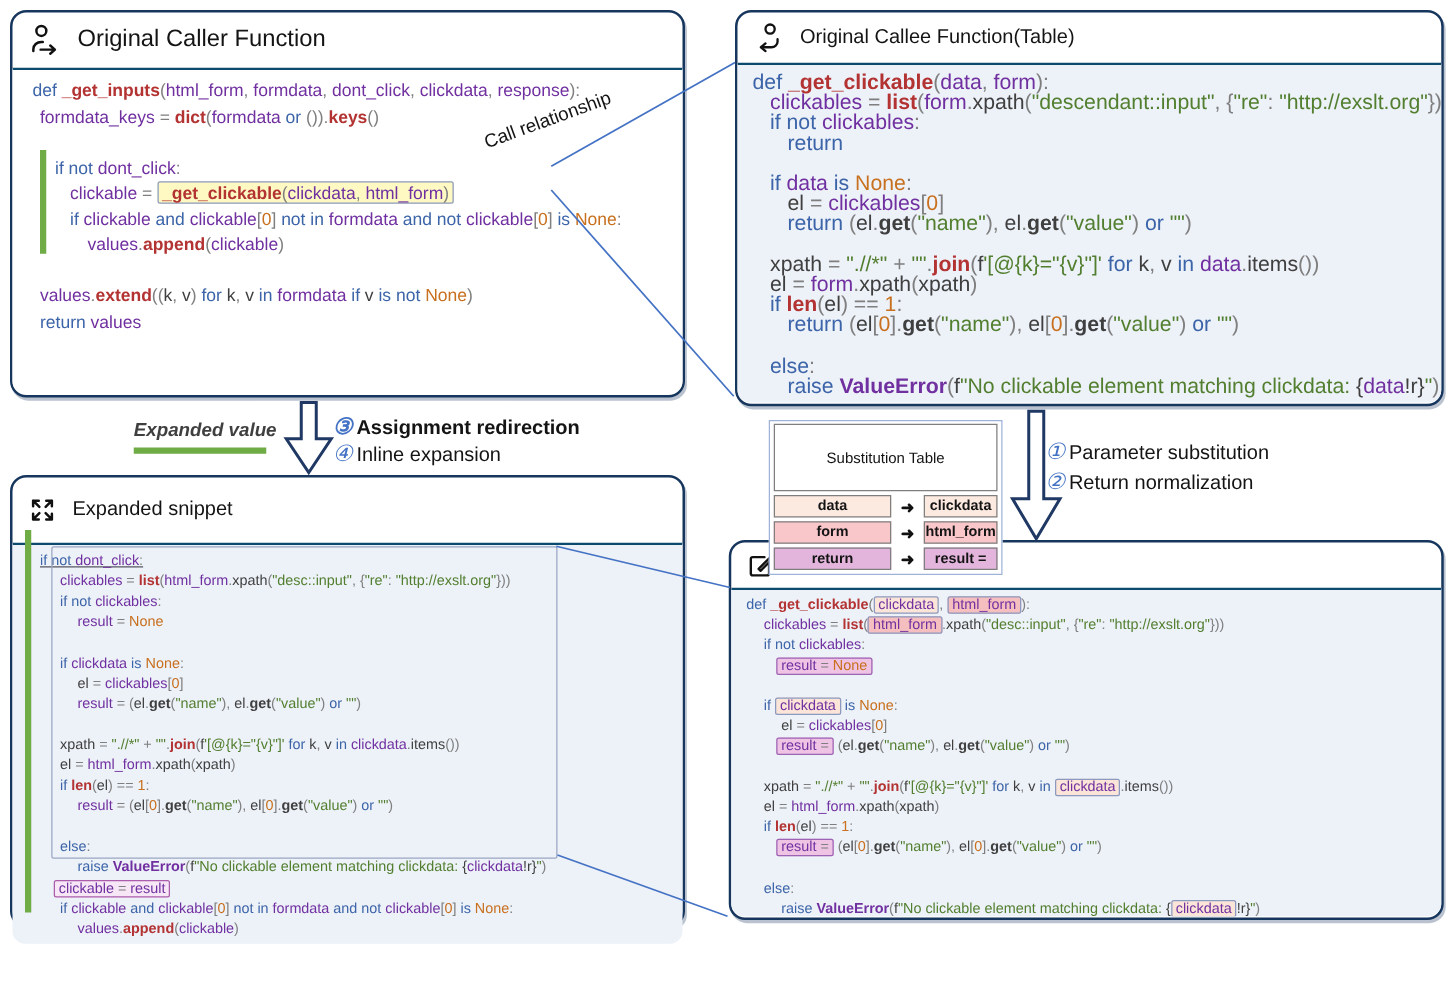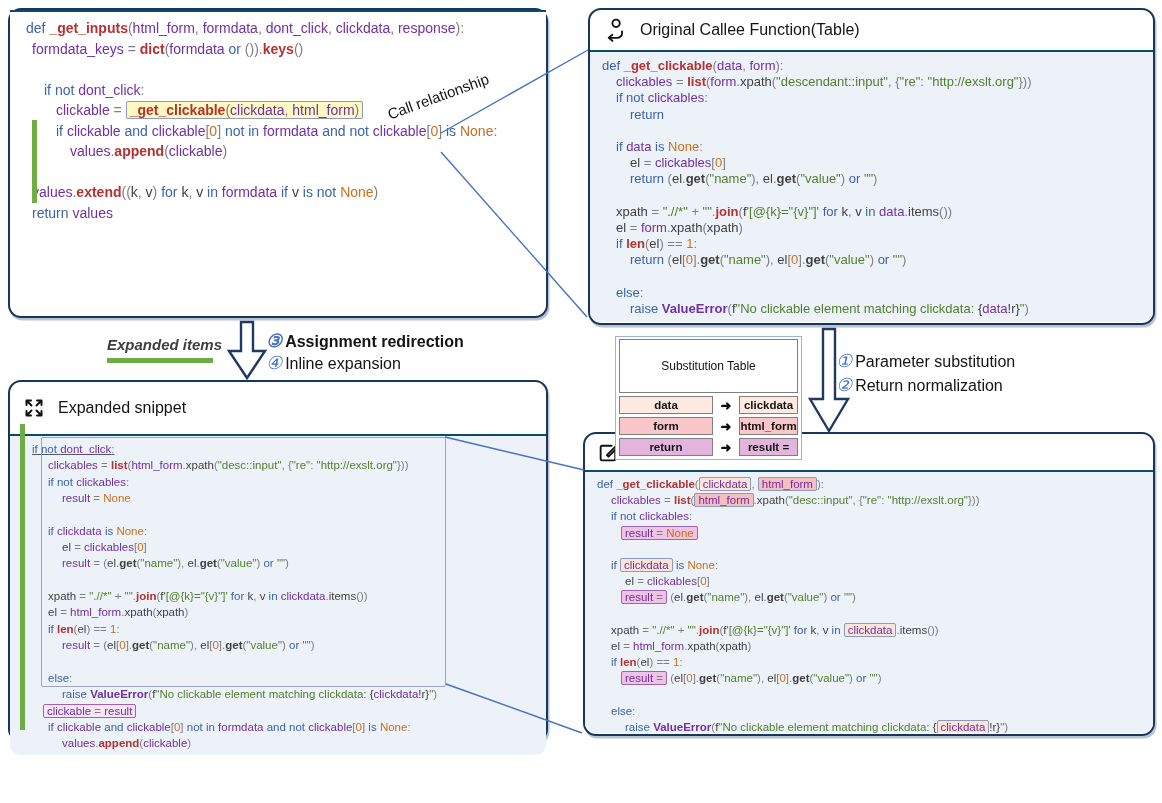--- a/index.html
+++ b/index.html
@@ -31,21 +31,21 @@
   .box-mauve{background:#EFC3E4;border-color:#9C64B4;}
   .box-purple{background:#F6E6F6;border-color:#AB5DAB;}
   
   #panel-caller{left:8px;top:8px;width:540px;height:310px;}
   #panel-caller .panel-header{height:44px;}
   #panel-caller .panel-title{font-size:19px;}
   #panel-caller .panel-code{height:261px;background:#fff;font-size:14px;line-height:20.5px;padding:6px 4px 0 16px;}
   #panel-callee{left:588px;top:8px;width:567px;height:317px;}
   #panel-callee .panel-header{height:40px;}
   #panel-callee .panel-title{font-size:16px;}
-  #panel-callee .panel-code{height:272px;background:#EDF1F8;font-size:13px;line-height:16.2px;padding:6px 4px 14px 12px;}
+  #panel-callee .panel-code{height:272px;background:#EDF1F8;font-size:17px;line-height:16.2px;padding:6px 4px 14px 12px;}
   #panel-expanded{left:8px;top:380px;width:540px;height:362px;}
   #panel-expanded .panel-header{height:52px;}
   #panel-expanded .panel-title{font-size:16px;}
   #panel-expanded .panel-code{height:321px;background:#EDF1F8;font-size:11.5px;line-height:16.35px;padding:5px 4px 0 22px;}
   #panel-adapted{left:583px;top:432px;width:572px;height:304px;}
   #panel-adapted .panel-header{height:36px;}
   #panel-adapted .panel-title{font-size:16px;}
   #panel-adapted .panel-code{height:263px;background:#EDF1F8;font-size:11.5px;line-height:16.2px;padding:4px 4px 0 12px;}
   
   .green-bar{position:absolute;background:#6FAC46;}
@@ -73,20 +73,28 @@
                   transform:rotate(-20deg);transform-origin:left center;white-space:nowrap;z-index:6;}
   #overlay{position:absolute;left:0;top:0;width:1162px;height:803px;pointer-events:none;z-index:5;}
   .hicon{flex:0 0 auto;display:block;}
 </style>
 </head>
 <body>
 
 <div id="stage">
 
   <div class="panel" id="panel-caller">
+    <div class="panel-header">
+      <svg class="hicon" width="28" height="28" viewBox="0 0 24 24" fill="none" stroke="#111" stroke-width="1.7" stroke-linecap="round" stroke-linejoin="round">
+        <circle cx="9.5" cy="5.8" r="3.4"></circle>
+        <path d="M4 19.5 v-1.2 a5.5 5 0 0 1 5.5 -5 h1"></path>
+        <path d="M9 18.6 h9.5 M15.6 15.8 l3.2 2.8 l-3.2 2.8"></path>
+      </svg>
+      <span class="panel-title">Original Caller Function</span>
+    </div>
     <div class="panel-code"><div class="code-line"><span class="tok-k">def </span><span class="tok-f">_get_inputs</span><span class="tok-o">(</span><span class="tok-v">html_form</span><span class="tok-o">, </span><span class="tok-v">formdata</span><span class="tok-o">, </span><span class="tok-v">dont_click</span><span class="tok-o">, </span><span class="tok-v">clickdata</span><span class="tok-o">, </span><span class="tok-v">response</span><span class="tok-o">):</span></div><div class="code-line" style="padding-left: 6px;"><span class="tok-v">formdata_keys</span><span class="tok-o"> = </span><span class="tok-f">dict</span><span class="tok-o">(</span><span class="tok-v">formdata</span><span class="tok-k"> or </span><span class="tok-o">()).</span><span class="tok-f">keys</span><span class="tok-o">()</span></div><div class="code-line">&nbsp;</div><div class="code-line" style="padding-left: 18px;"><span class="tok-k">if not </span><span class="tok-v">dont_click</span><span class="tok-o">:</span></div><div class="code-line" style="padding-left: 30px;"><span class="tok-v">clickable</span><span class="tok-o"> = </span><span class="box box-call"><span class="tok-f">_get_clickable</span><span class="tok-o">(</span><span class="tok-v">clickdata</span><span class="tok-o">, </span><span class="tok-v">html_form</span><span class="tok-o">)</span></span></div><div class="code-line" style="padding-left: 30px;"><span class="tok-k">if </span><span class="tok-v">clickable</span><span class="tok-k"> and </span><span class="tok-v">clickable</span><span class="tok-o">[</span><span class="tok-n">0</span><span class="tok-o">]</span><span class="tok-k"> not in </span><span class="tok-v">formdata</span><span class="tok-k"> and not </span><span class="tok-v">clickable</span><span class="tok-o">[</span><span class="tok-n">0</span><span class="tok-o">]</span><span class="tok-k"> is </span><span class="tok-n">None</span><span class="tok-o">:</span></div><div class="code-line" style="padding-left: 44px;"><span class="tok-v">values</span><span class="tok-o">.</span><span class="tok-f">append</span><span class="tok-o">(</span><span class="tok-v">clickable</span><span class="tok-o">)</span></div><div class="code-line">&nbsp;</div><div class="code-line" style="padding-left: 6px;"><span class="tok-v">values</span><span class="tok-o">.</span><span class="tok-f">extend</span><span class="tok-o">((</span><span class="tok-d">k</span><span class="tok-o">, </span><span class="tok-d">v</span><span class="tok-o">) </span><span class="tok-k">for </span><span class="tok-d">k</span><span class="tok-o">, </span><span class="tok-d">v</span><span class="tok-k"> in </span><span class="tok-v">formdata</span><span class="tok-k"> if </span><span class="tok-d">v</span><span class="tok-k"> is not </span><span class="tok-n">None</span><span class="tok-o">)</span></div><div class="code-line" style="padding-left: 6px;"><span class="tok-k">return </span><span class="tok-v">values</span></div></div>
   </div>
 
   <div class="panel" id="panel-callee">
     <div class="panel-header">
       <svg class="hicon" width="26" height="26" viewBox="0 0 24 24" fill="none" stroke="#111" stroke-width="1.7" stroke-linecap="round" stroke-linejoin="round">
         <circle cx="13" cy="5.8" r="3.4"></circle>
         <path d="M18.5 13.2 v2 a4.5 4 0 0 1 -4.5 4 h-7"></path>
         <path d="M9.6 16.4 l-3.4 2.8 l3.4 2.8"></path>
       </svg>
@@ -116,21 +124,21 @@
       </svg>
       <span class="panel-title">Caller Callee Function</span>
     </div>
     <div class="panel-code"><div class="code-line"><span class="tok-k">def </span><span class="tok-f">_get_clickable</span><span class="tok-o">(</span><span class="box box-peach"><span class="tok-v">clickdata</span></span><span class="tok-o">, </span><span class="box box-pink"><span class="tok-v">html_form</span></span><span class="tok-o">):</span></div><div class="code-line" style="padding-left: 14px;"><span class="tok-v">clickables</span><span class="tok-o"> = </span><span class="tok-f">list</span><span class="tok-o">(</span><span class="box box-pink"><span class="tok-v">html_form</span></span><span class="tok-o">.</span><span class="tok-d">xpath</span><span class="tok-o">(</span><span class="tok-s">"desc::input"</span><span class="tok-o">, {</span><span class="tok-s">"re"</span><span class="tok-o">: </span><span class="tok-s">"http://exslt.org"</span><span class="tok-o">}))</span></div><div class="code-line" style="padding-left: 14px;"><span class="tok-k">if not </span><span class="tok-v">clickables</span><span class="tok-o">:</span></div><div class="code-line" style="padding-left: 24px;"><span class="box box-mauve"><span class="tok-v">result</span><span class="tok-o"> = </span><span class="tok-n">None</span></span></div><div class="code-line">&nbsp;</div><div class="code-line" style="padding-left: 14px;"><span class="tok-k">if </span><span class="box box-peach"><span class="tok-v">clickdata</span></span><span class="tok-k"> is </span><span class="tok-n">None</span><span class="tok-o">:</span></div><div class="code-line" style="padding-left: 28px;"><span class="tok-d">el</span><span class="tok-o"> = </span><span class="tok-v">clickables</span><span class="tok-o">[</span><span class="tok-n">0</span><span class="tok-o">]</span></div><div class="code-line" style="padding-left: 24px;"><span class="box box-mauve"><span class="tok-v">result</span><span class="tok-o"> =</span></span><span class="tok-o"> (</span><span class="tok-d">el</span><span class="tok-o">.</span><span class="tok-m">get</span><span class="tok-o">(</span><span class="tok-s">"name"</span><span class="tok-o">), </span><span class="tok-d">el</span><span class="tok-o">.</span><span class="tok-m">get</span><span class="tok-o">(</span><span class="tok-s">"value"</span><span class="tok-o">)</span><span class="tok-k"> or </span><span class="tok-s">""</span><span class="tok-o">)</span></div><div class="code-line">&nbsp;</div><div class="code-line" style="padding-left: 14px;"><span class="tok-d">xpath</span><span class="tok-o"> = </span><span class="tok-s">".//*"</span><span class="tok-o"> + </span><span class="tok-s">""</span><span class="tok-o">.</span><span class="tok-f">join</span><span class="tok-o">(</span><span class="tok-d">f</span><span class="tok-s">'[@{k}="{v}"]'</span><span class="tok-k"> for </span><span class="tok-d">k</span><span class="tok-o">, </span><span class="tok-d">v</span><span class="tok-k"> in </span><span class="box box-peach"><span class="tok-v">clickdata</span></span><span class="tok-o">.</span><span class="tok-d">items</span><span class="tok-o">())</span></div><div class="code-line" style="padding-left: 14px;"><span class="tok-d">el</span><span class="tok-o"> = </span><span class="tok-v">html_form</span><span class="tok-o">.</span><span class="tok-d">xpath</span><span class="tok-o">(</span><span class="tok-d">xpath</span><span class="tok-o">)</span></div><div class="code-line" style="padding-left: 14px;"><span class="tok-k">if </span><span class="tok-f">len</span><span class="tok-o">(</span><span class="tok-d">el</span><span class="tok-o">) == </span><span class="tok-n">1</span><span class="tok-o">:</span></div><div class="code-line" style="padding-left: 24px;"><span class="box box-mauve"><span class="tok-v">result</span><span class="tok-o"> =</span></span><span class="tok-o"> (</span><span class="tok-d">el</span><span class="tok-o">[</span><span class="tok-n">0</span><span class="tok-o">].</span><span class="tok-m">get</span><span class="tok-o">(</span><span class="tok-s">"name"</span><span class="tok-o">), </span><span class="tok-d">el</span><span class="tok-o">[</span><span class="tok-n">0</span><span class="tok-o">].</span><span class="tok-m">get</span><span class="tok-o">(</span><span class="tok-s">"value"</span><span class="tok-o">)</span><span class="tok-k"> or </span><span class="tok-s">""</span><span class="tok-o">)</span></div><div class="code-line">&nbsp;</div><div class="code-line" style="padding-left: 14px;"><span class="tok-k">else</span><span class="tok-o">:</span></div><div class="code-line" style="padding-left: 28px;"><span class="tok-k">raise </span><span class="tok-P">ValueError</span><span class="tok-o">(</span><span class="tok-d">f</span><span class="tok-s">"No clickable element matching clickdata: </span><span class="tok-d">{</span><span class="box box-peach"><span class="tok-v">clickdata</span></span><span class="tok-d">!r}</span><span class="tok-s">"</span><span class="tok-o">)</span></div></div>
   </div>
 
   <div class="green-bar" style="left:32px;top:120px;width:5px;height:83px;"></div>
   <div class="green-bar" style="left:20px;top:424px;width:5px;height:306px;"></div>
   <div id="big-box"></div>
 
-  <div id="expanded-areas">Expanded items</div>
+  <div id="expanded-areas">Expanded value</div>
   <div id="expanded-areas-bar"></div>
 
   <div class="step-row" style="left:266px;top:330px;font-weight:bold;">
     <span class="step-num">③</span><span>Assignment redirection</span>
   </div>
   <div class="step-row" style="left:266px;top:352px;">
     <span class="step-num">④</span><span>Inline expansion</span>
   </div>
   <div class="step-row" style="left:836px;top:350px;text-align:center;">
     <span class="step-num">①</span><span>Parameter substitution</span>

